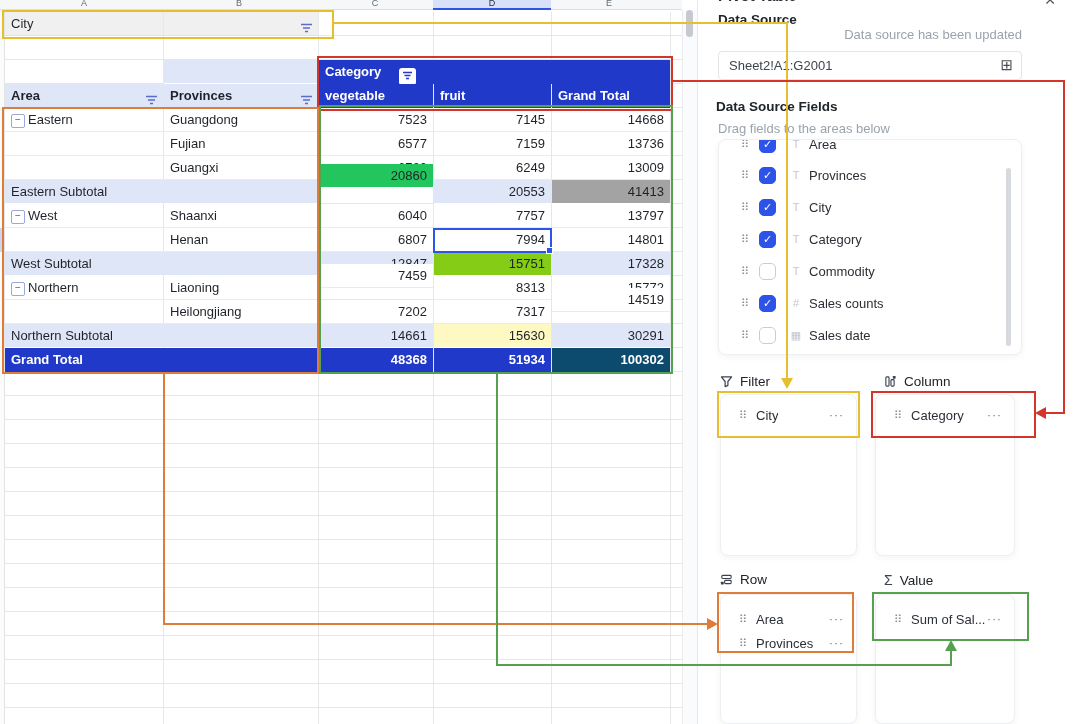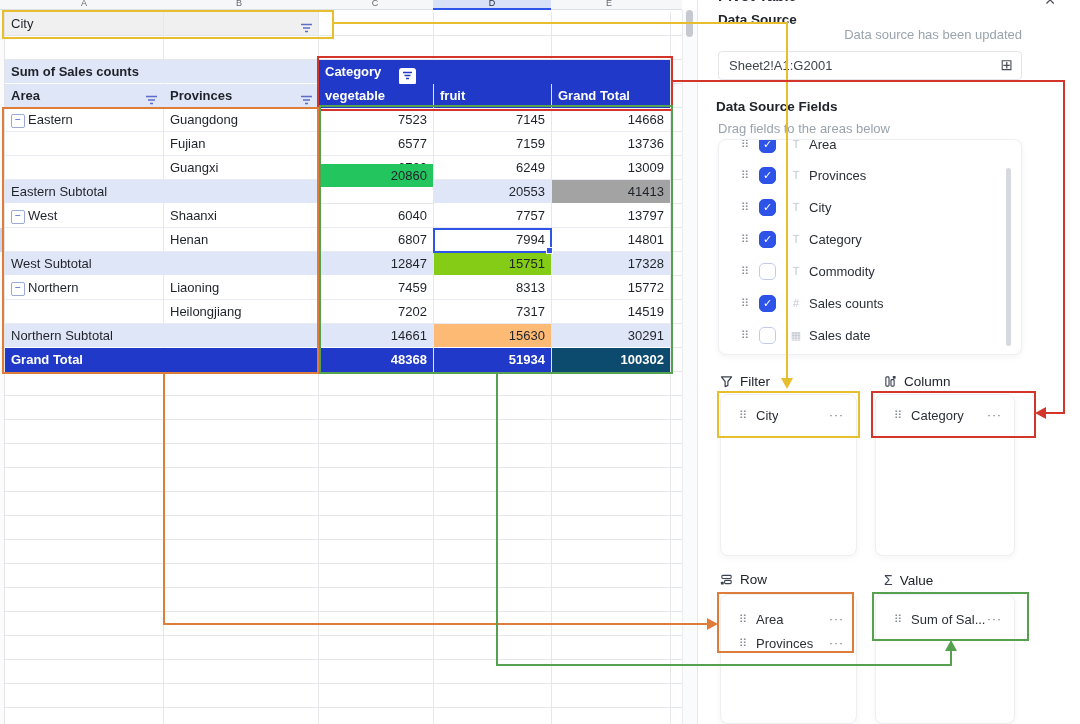--- a/index.html
+++ b/index.html
@@ -87,21 +87,20 @@
 
   <div class="cell cA grayc" style="top:12px">City</div>
   <div class="cell cB grayc" style="top:12px">
     <span class="cellfilter">
       <svg width="13" height="11">
           <path d="M1 1.5h11M3 5h7M5 8.5h3" stroke="#5b6dc8" stroke-width="1.6" fill="none"></path>
         </svg>
     </span>
   </div>
 
-  <div class="cell cA hdr" style="top:60px">Sum of Sales counts</div>
   <div class="cell cB hdr" style="top:60px"></div>
   <div class="cell blue" style="top:60px;left:319px;width:351px">
     <span>Category</span>
     <span class="cathdricon">
       <svg width="11" height="9">
           <path d="M1 1.5h9M2.5 4.5h6M4 7.5h3" stroke="#2139c8" stroke-width="1.5" fill="none"></path>
         </svg>
     </span>
   </div>
 
@@ -168,36 +167,36 @@
   <div>
     <div class="cell cA sub" style="top:252px">West Subtotal</div>
     <div class="cell cB sub" style="top:252px"></div>
     <div class="cell cC sub num" style="top:252px;background:#dfe6f7">12847</div>
     <div class="cell cD sub num" style="top:252px;background:#84cc16">15751</div>
     <div class="cell cE sub num" style="top:252px;background:#dfe6f7">17328</div>
   </div>
   <div>
     <div class="cell cA lab" style="top:276px"><span class="collapse">−</span><span>Northern</span></div>
     <div class="cell cB lab" style="top:276px">Liaoning</div>
-    <div class="cell cC num" style="top:276px">7459</div>
+    <div class="cell cC num" style="top:264px">7459</div>
     <div class="cell cD num" style="top:276px">8313</div>
     <div class="cell cE num" style="top:276px">15772</div>
   </div>
   <div>
     <div class="cell cA lab" style="top:300px"></div>
     <div class="cell cB lab" style="top:300px">Heilongjiang</div>
     <div class="cell cC num" style="top:300px">7202</div>
     <div class="cell cD num" style="top:300px">7317</div>
-    <div class="cell cE num" style="top:300px">14519</div>
+    <div class="cell cE num" style="top:288px">14519</div>
   </div>
   <div>
     <div class="cell cA sub" style="top:324px">Northern Subtotal</div>
     <div class="cell cB sub" style="top:324px"></div>
     <div class="cell cC sub num" style="top:324px;background:#dfe6f7">14661</div>
-    <div class="cell cD sub num" style="top:324px;background:#fdba74">15630</div>
+    <div class="cell cD sub num" style="top:324px;background:#fef9c3">15630</div>
     <div class="cell cE sub num" style="top:324px;background:#dfe6f7">30291</div>
   </div>
   <div>
     <div class="cell cAB blue" style="top:348px">Grand Total</div>
     <div class="cell cC blue num" style="top:348px;background:#2139c8">48368</div>
     <div class="cell cD blue num" style="top:348px;background:#2139c8">51934</div>
     <div class="cell cE blue num" style="top:348px;background:#0c4a6e">100302</div>
   </div>
 
   <div class="selcell">

